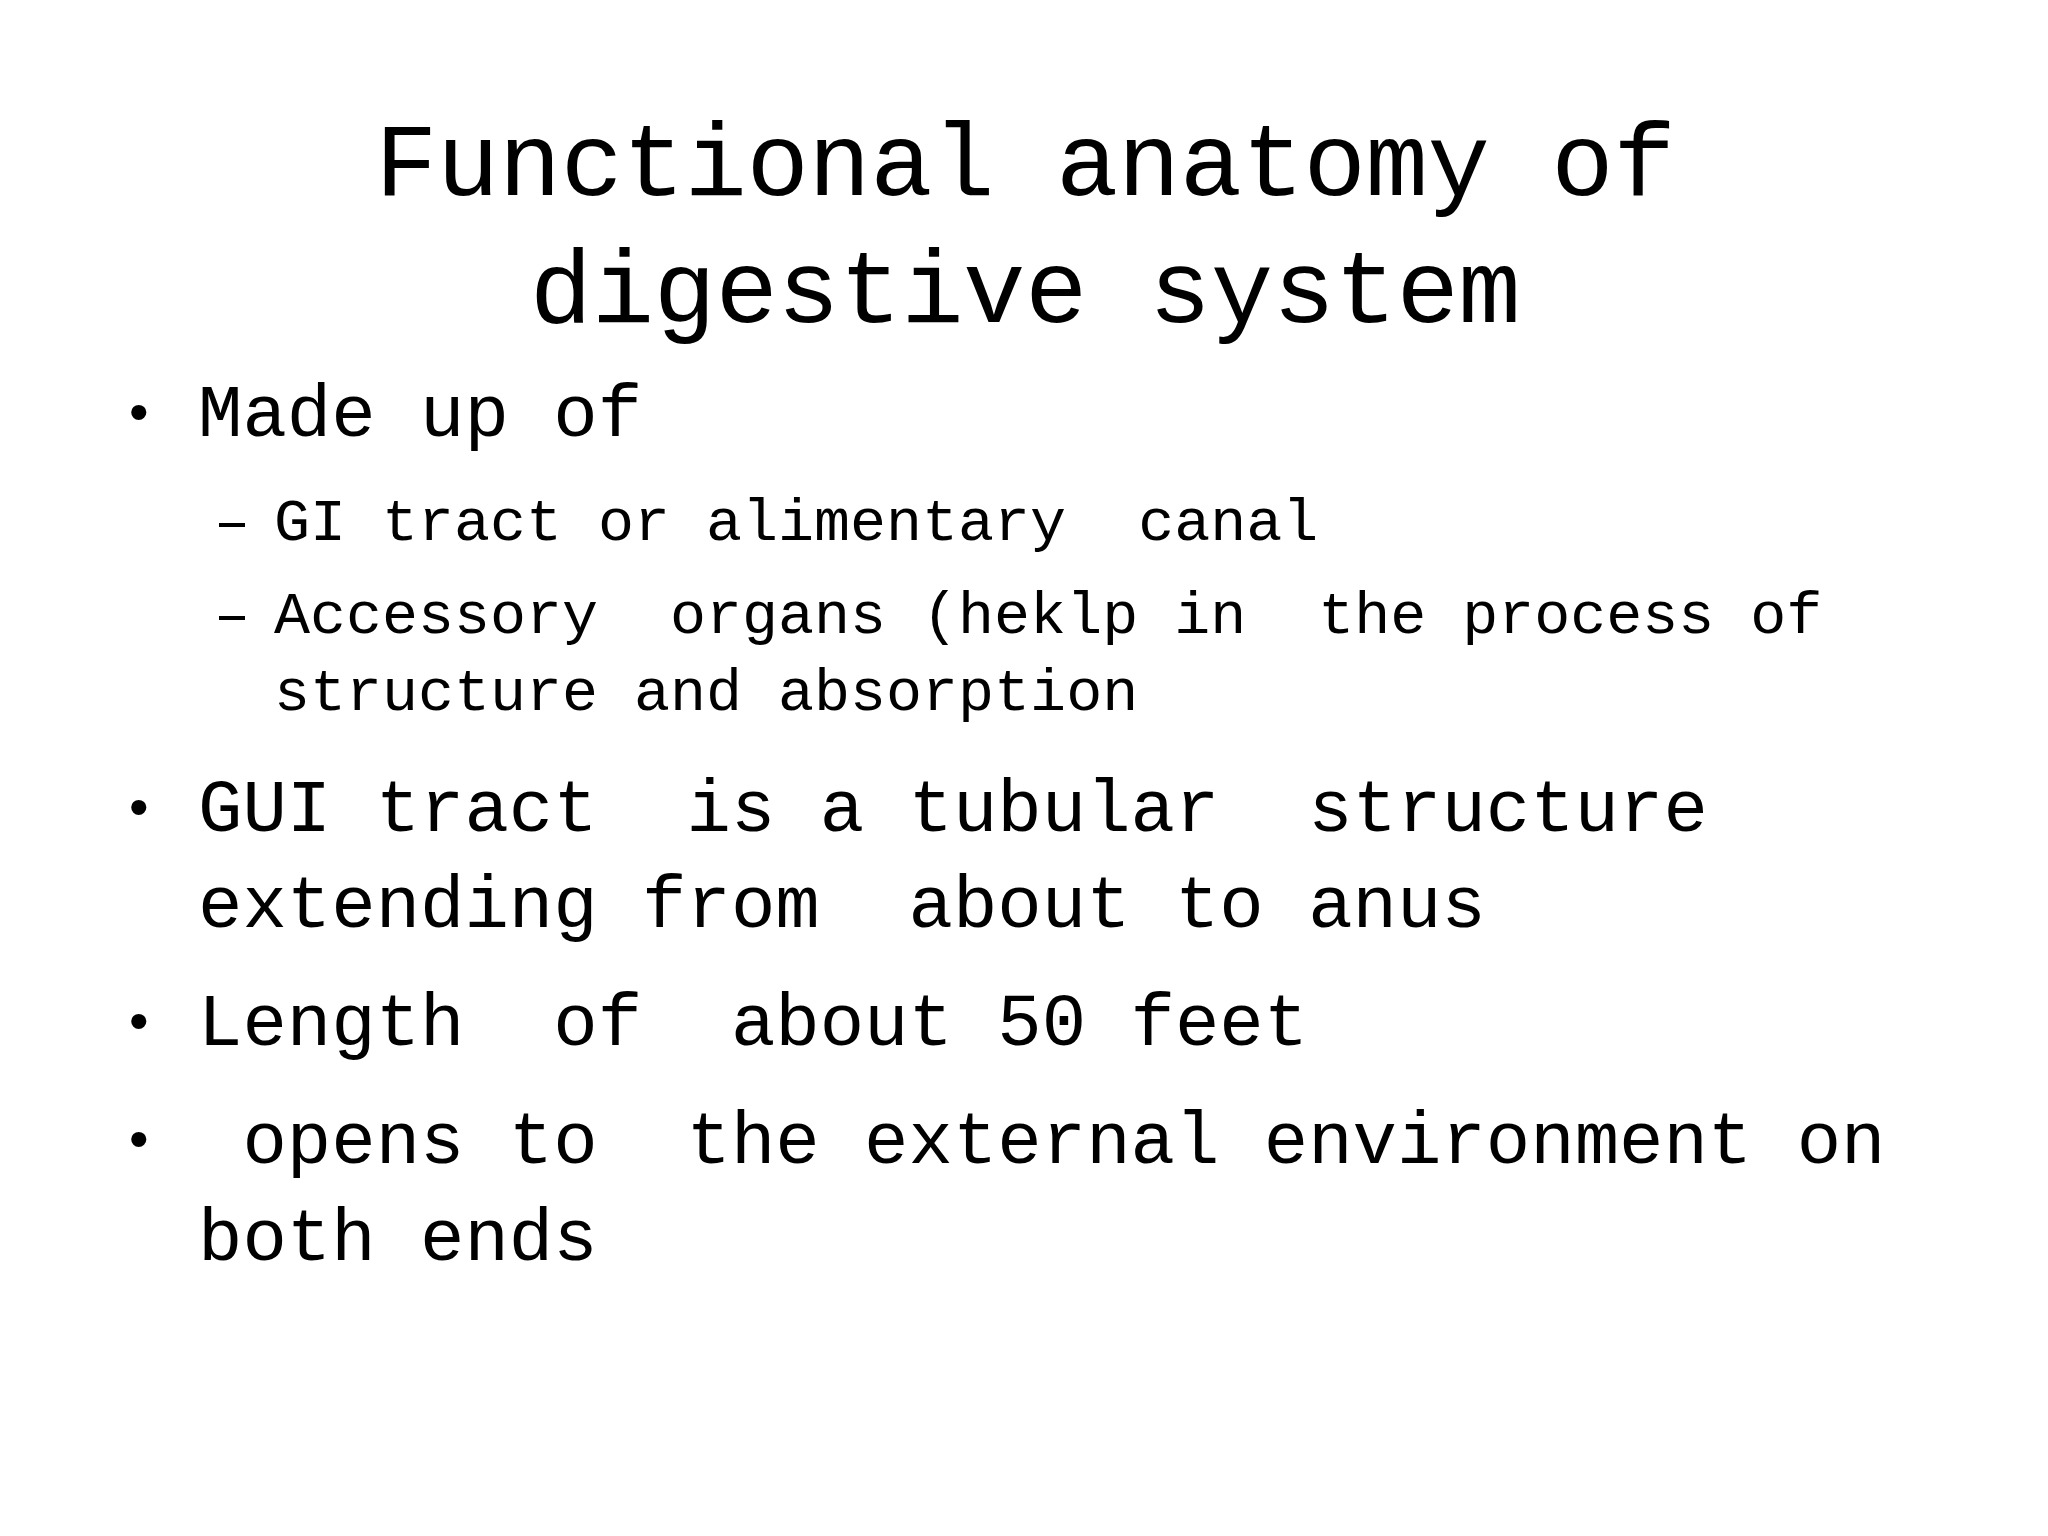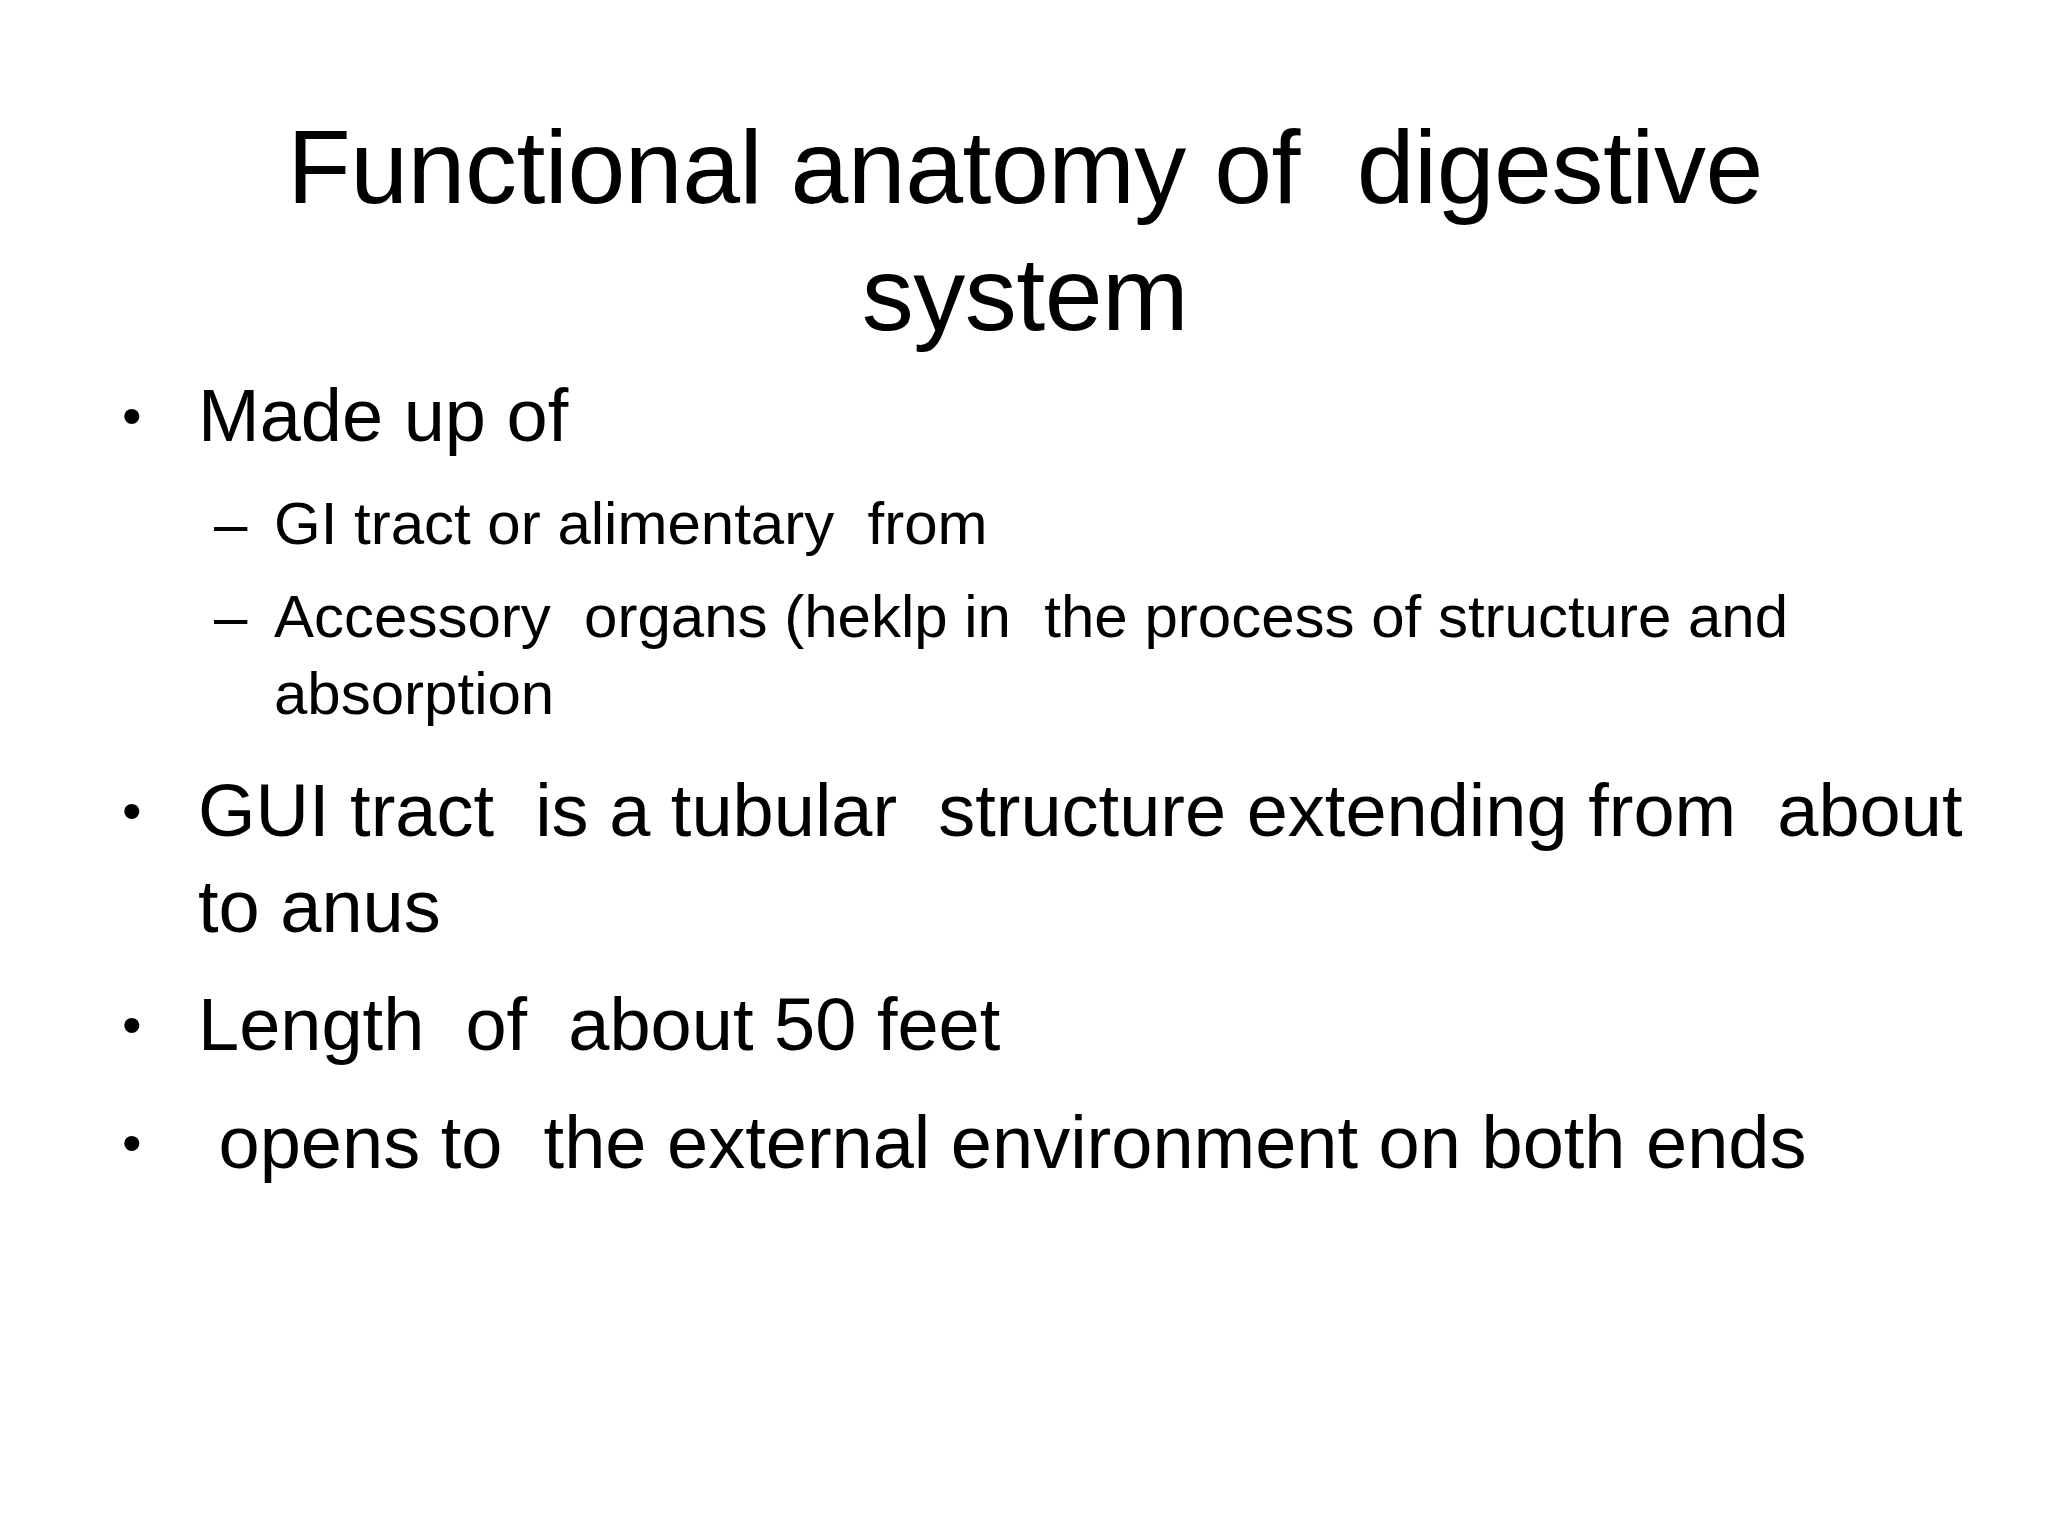--- a/index.html
+++ b/index.html
@@ -15,20 +15,21 @@
     color: #000000;
     -webkit-font-smoothing: antialiased;
   }
 
   #slide {
     position: relative;
     width: 2048px;
     height: 1204px;
     background: #ffffff;
     box-sizing: border-box;
+    font-family: Liberation Mono, monospace;
   }
 
   
   #slide-title {
     position: absolute;
     left: 130px;
     top: 34px;
     width: 1790px;
     text-align: center;
     font-size: 104px;
@@ -108,21 +109,21 @@
 
   <div id="body-list">
 
     <div class="bullet-row lvl1">
       <span class="marker">•</span>
       <span class="content">Made up of</span>
     </div>
 
     <div class="bullet-row lvl2 gap-sub-first">
       <span class="marker">–</span>
-      <span class="content">GI tract or alimentary  from</span>
+      <span class="content">GI tract or alimentary  canal</span>
     </div>
 
     <div class="bullet-row lvl2">
       <span class="marker">–</span>
       <span class="content">Accessory  organs (heklp in  the process of structure and absorption</span>
     </div>
 
     <div class="bullet-row lvl1 gap-before-1">
       <span class="marker">•</span>
       <span class="content">GUI tract  is a tubular  structure extending from  about to anus</span>

